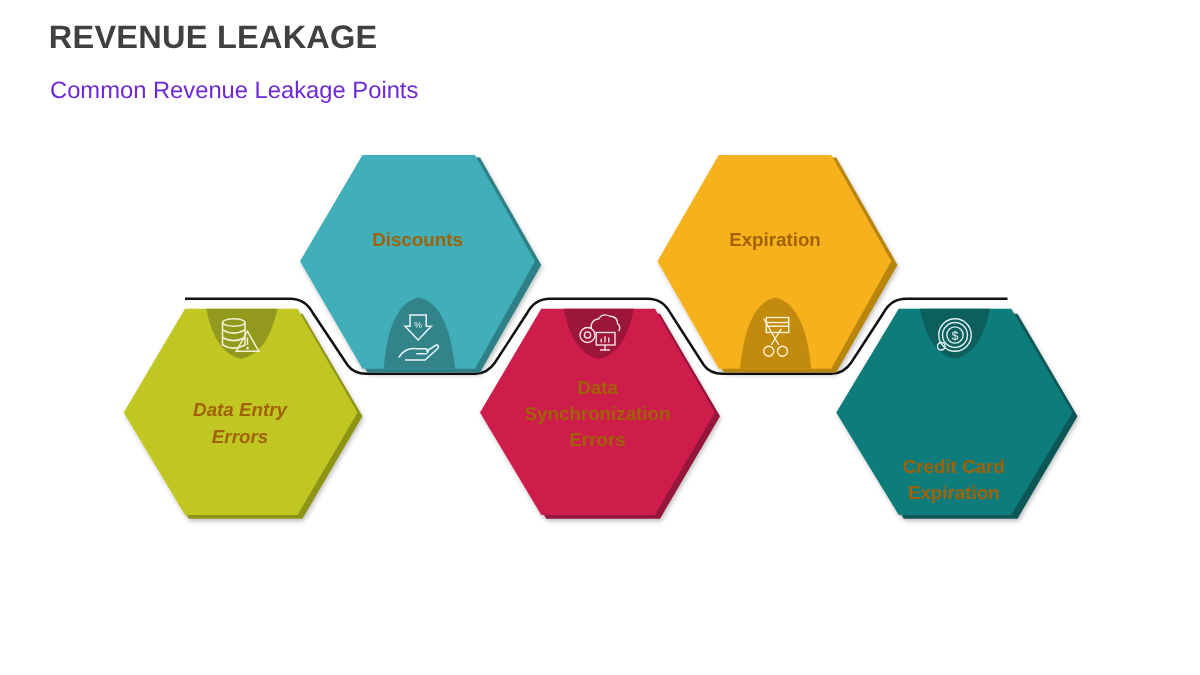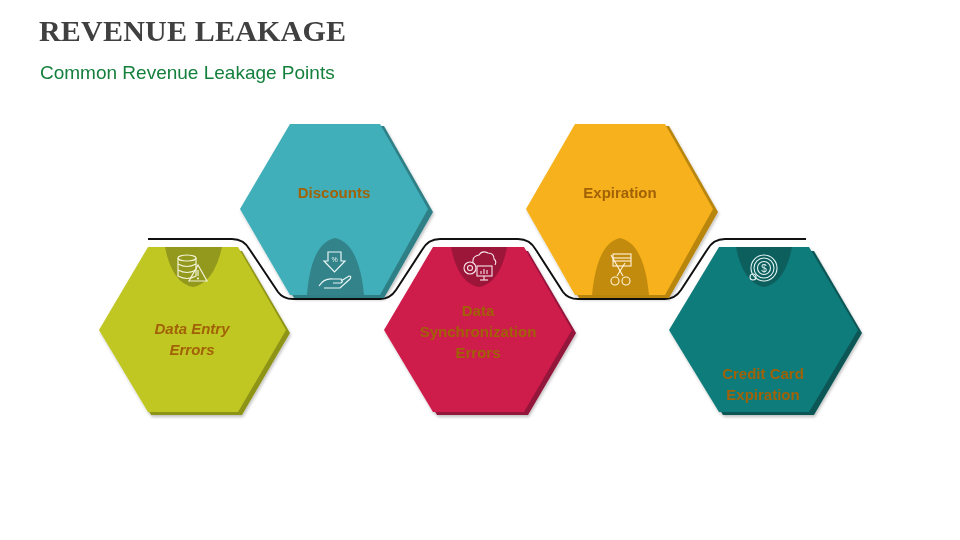--- a/index.html
+++ b/index.html
@@ -1,18 +1,18 @@
 <!DOCTYPE html>
 <html><head>
 <meta charset="utf-8">
 <style>
   html, body { margin:0; padding:0; background:#ffffff; }
   body { width:960px; height:540px; position:relative; overflow:hidden; font-family:"Liberation Sans", sans-serif; }
-  .title { position:absolute; left:39px; top:14px; font-size:30px; font-weight:bold; color:#404040; letter-spacing:0.2px; font-family:Liberation Serif, serif; }
-  .subtitle { position:absolute; left:40px; top:62px; font-size:19px; color:#15803d; font-family:"Liberation Sans", sans-serif; }
+  .title { position:absolute; left:39px; top:14px; font-size:26px; font-weight:bold; color:#404040; letter-spacing:0.2px; font-family:Liberation Sans, sans-serif; }
+  .subtitle { position:absolute; left:40px; top:62px; font-size:19px; color:#6d28d9; font-family:"Liberation Sans", sans-serif; }
   svg.diagram { position:absolute; left:0; top:0; }
   .hex-label { position:absolute; color:#a16207; font-weight:bold; font-size:15px; line-height:21px; text-align:center; font-family:"Liberation Sans", sans-serif; width:170px; }
 </style>
 </head>
 <body>
 
 <div class="title">REVENUE LEAKAGE</div>
 <div class="subtitle">Common Revenue Leakage Points</div>
 
 <svg class="diagram" width="960" height="540" viewBox="0 0 960 540">

